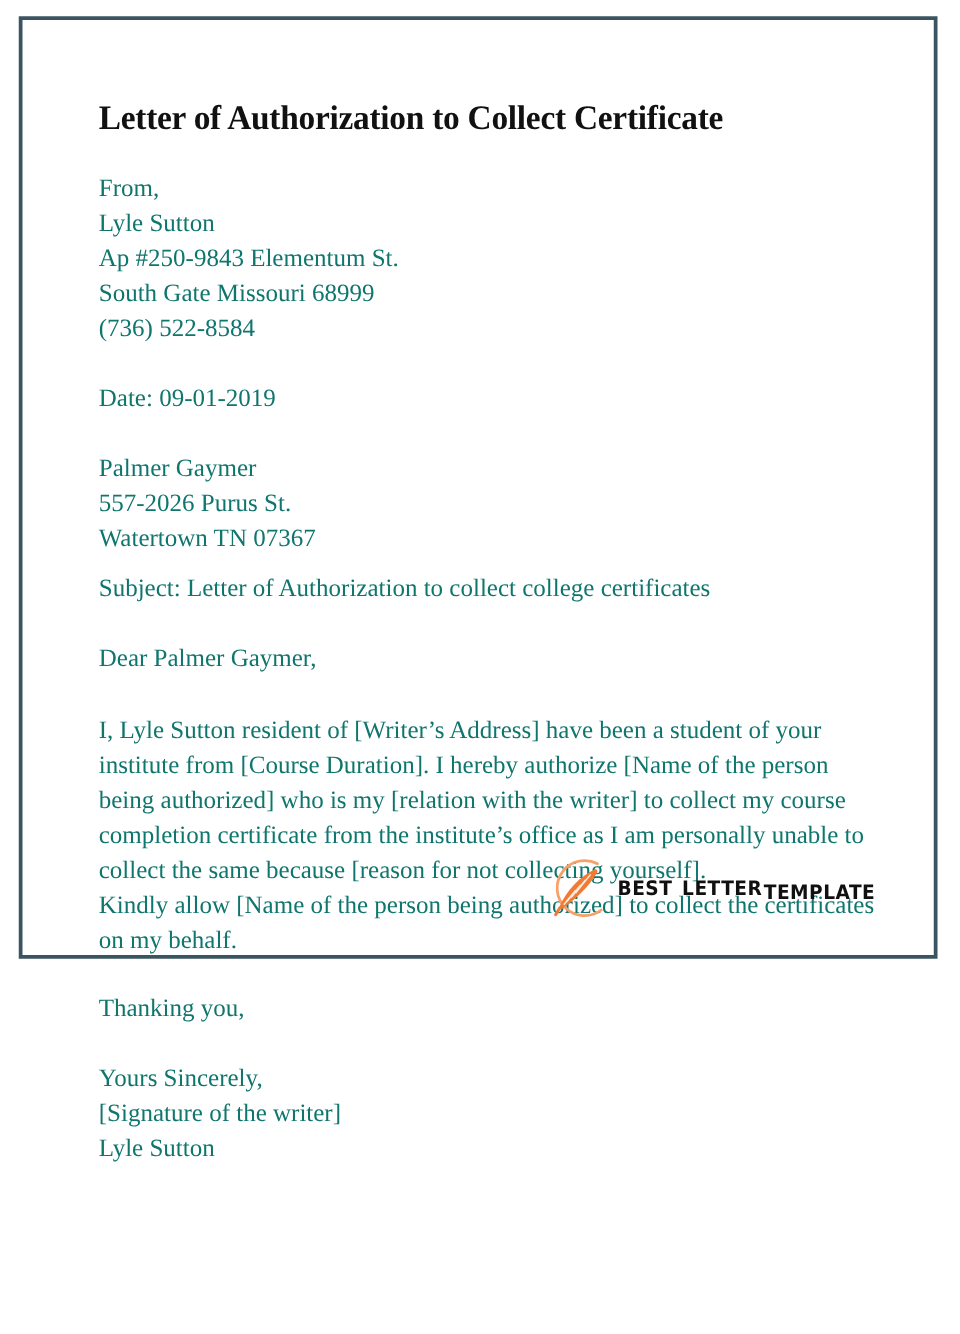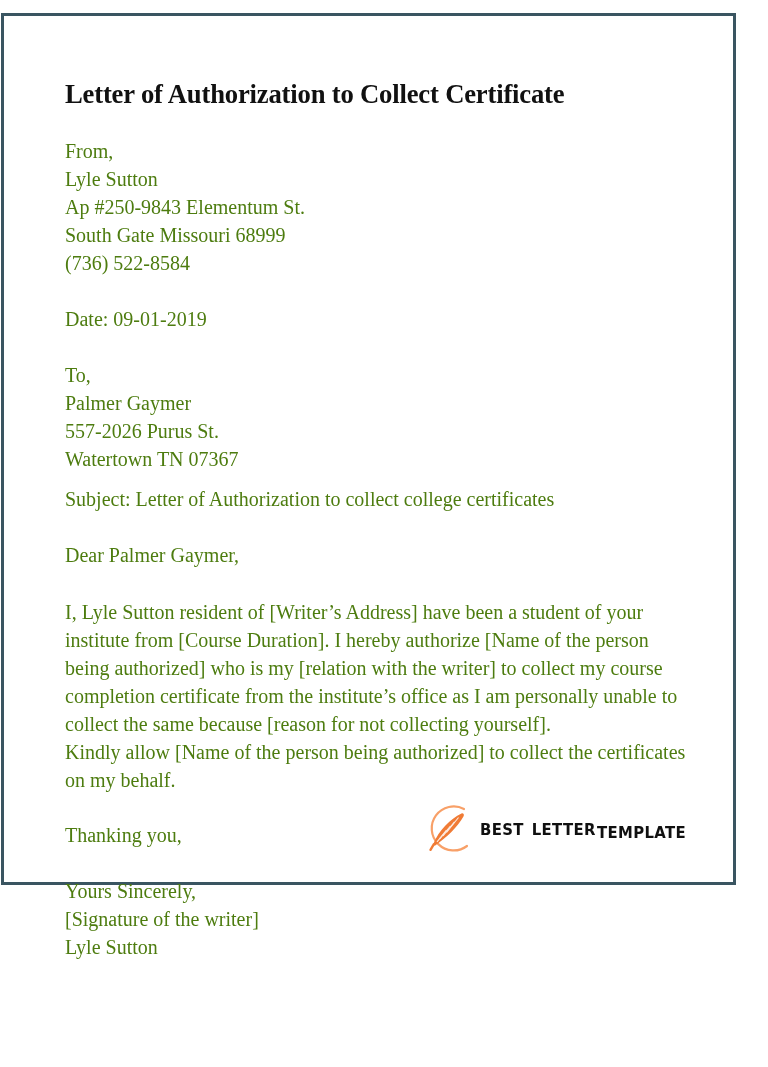--- a/index.html
+++ b/index.html
@@ -11,24 +11,24 @@
     width: 768px;
     height: 1067px;
     position: relative;
     overflow: hidden;
     font-family: "Liberation Serif", "DejaVu Serif", serif;
   }
 
   
   #page {
     position: absolute;
-    left: 1px;
+    left: 15px;
     top: 13px;
     width: 735px;
-    height: 872px;
+    height: 754px;
     box-sizing: border-box;
     border: 3px solid #3a5561;
     background: #ffffff;
   }
 
   
   #content {
     position: absolute;
     left: 61px;        
     top: 0;
@@ -47,21 +47,21 @@
     color: #111111;
     transform: scaleX(0.97);
     transform-origin: left center;
     white-space: nowrap;
   }
 
   
   .block {
     font-size: 20px;
     line-height: 28px;
-    color: #4d7c0f;
+    color: #0f766e;
   }
   .block .line {
     white-space: pre-wrap;
   }
 
   .sender-block   { margin-top: 27px; }
   .date-block     { margin-top: 28px; }
   .recipient-block{ margin-top: 28px; }
   .subject-block  { margin-top: 12px; }
   .salutation-block { margin-top: 28px; }
@@ -123,21 +123,20 @@
       <div class="line">Ap #250-9843 Elementum St.</div>
       <div class="line">South Gate Missouri 68999</div>
       <div class="line">(736) 522-8584</div>
     </div>
 
     <div class="block date-block">
       <div class="line">Date: 09-01-2019</div>
     </div>
 
     <div class="block recipient-block">
-      <div class="line">To,</div>
       <div class="line">Palmer Gaymer</div>
       <div class="line">557-2026 Purus St.</div>
       <div class="line">Watertown TN 07367</div>
     </div>
 
     <div class="block subject-block">
       <div class="line">Subject: Letter of Authorization to collect college certificates</div>
     </div>
 
     <div class="block salutation-block">

